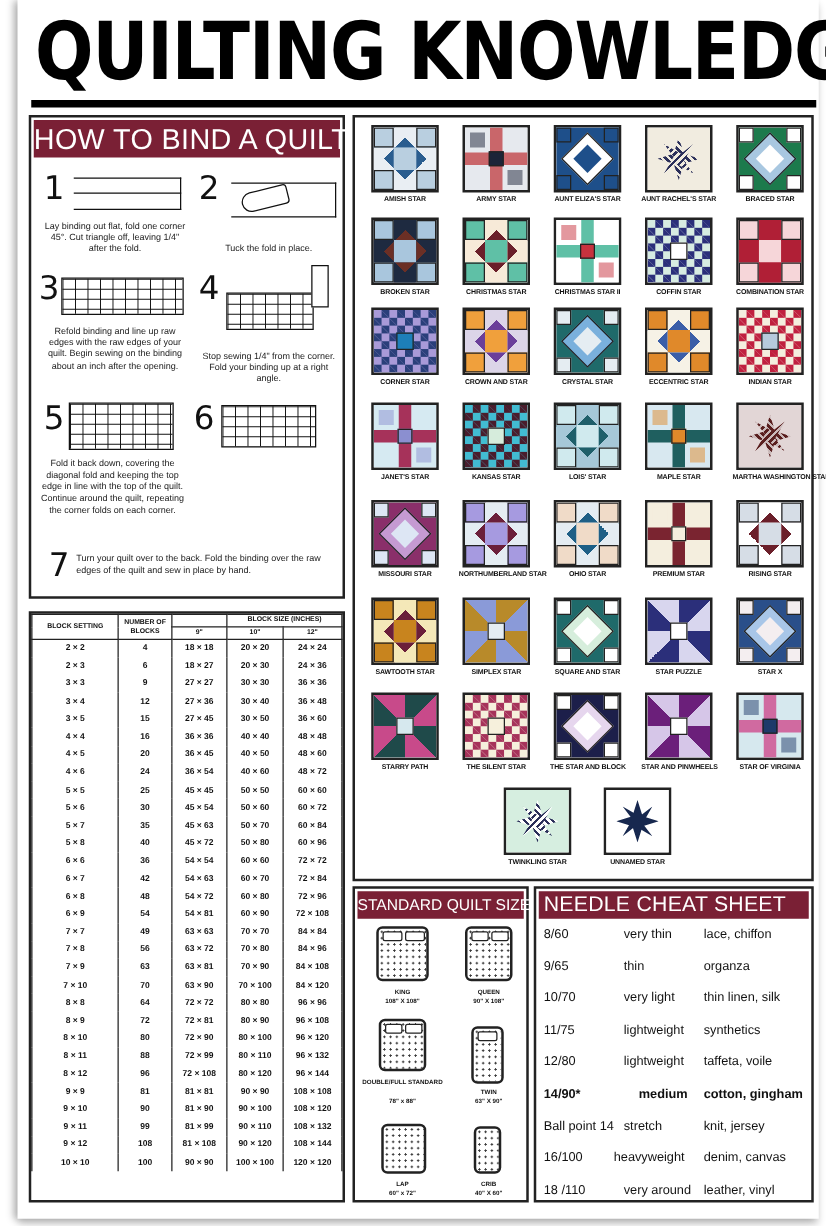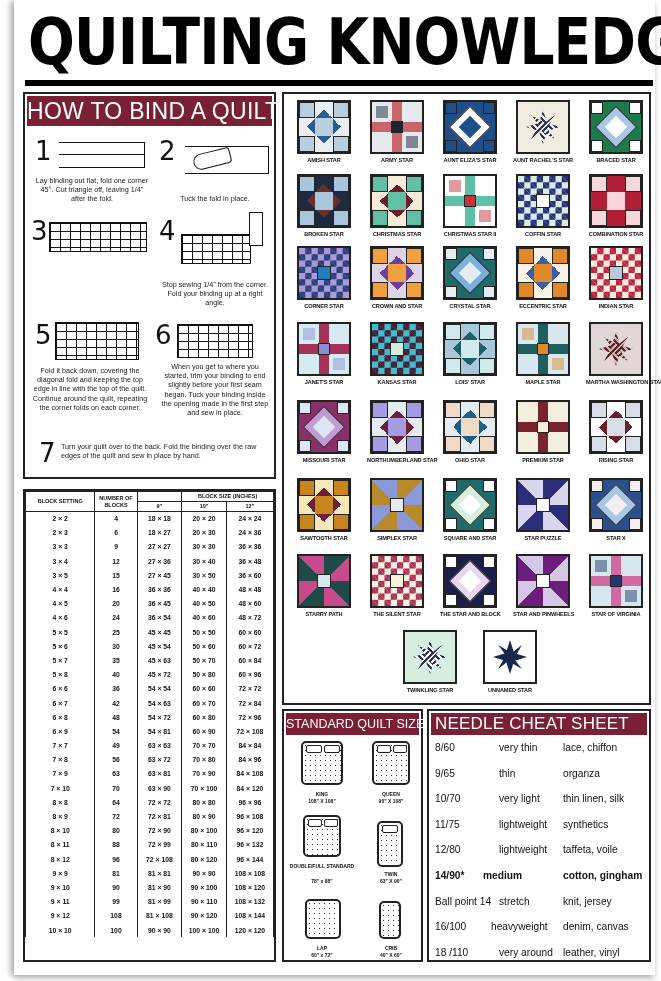--- a/index.html
+++ b/index.html
@@ -55,33 +55,33 @@
   <div class="step" style="left:8px;top:82px;width:118px">Lay binding out flat, fold one corner 45°. Cut triangle off, leaving 1/4" after the fold.</div>
 
   <div class="step-num" style="left:134px;top:42px">2</div>
   <div class="illus" style="left:160px;top:52px;width:84px;height:28px;border-left:none">
     <div style="position:absolute;left:8px;top:4px;width:38px;height:16px;border:1.5px solid #111;border-radius:10px 4px 4px 10px;background:#fff;transform:rotate(-14deg)"></div>
   </div>
   <div class="step" style="left:134px;top:100px;width:112px">Tuck the fold in place.</div>
 
   <div class="step-num" style="left:6px;top:122px">3</div>
   <div class="illus grid-illus" style="left:24px;top:128px;width:98px;height:30px"></div>
+  <div class="step" style="left:8px;top:166px;width:118px">Refold binding and line up raw edges with the raw edges of your quilt. Begin sewing on the binding about an inch after the opening.</div>
 
   <div class="step-num" style="left:134px;top:122px">4</div>
   <div class="illus grid-illus" style="left:156px;top:140px;width:70px;height:30px"></div>
   <div class="illus" style="left:224px;top:118px;width:14px;height:34px"></div>
   <div class="step" style="left:134px;top:186px;width:112px">Stop sewing 1/4" from the corner. Fold your binding up at a right angle.</div>
 
   <div class="step-num" style="left:10px;top:226px">5</div>
   <div class="illus grid-illus" style="left:30px;top:228px;width:84px;height:38px"></div>
   <div class="step" style="left:6px;top:272px;width:118px">Fold it back down, covering the diagonal fold and keeping the top edge in line with the top of the quilt. Continue around the quilt, repeating the corner folds on each corner.</div>
 
   <div class="step-num" style="left:130px;top:226px">6</div>
   <div class="illus grid-illus" style="left:152px;top:230px;width:76px;height:34px"></div>
-  <div class="step" style="left:134px;top:268px;width:112px">When you get to where you started, trim your binding to end slightly before your first seam began. Tuck your binding inside the opening made in the first step and sew in place.</div>
 
   <div class="step-num" style="left:14px;top:344px">7</div>
   <div class="step" style="left:36px;top:348px;width:206px;text-align:left">Turn your quilt over to the back. Fold the binding over the raw edges of the quilt and sew in place by hand.</div>
 </div>
 
 <div class="panel table-panel">
   <table class="sizes">
     <thead>
       <tr>
         <th rowspan="2" style="width:28%">BLOCK SETTING</th>
@@ -788,21 +788,21 @@
       <span style="left:64px">lightweight</span>
       <span style="left:128px">synthetics</span>
     </div>
     <div class="nrow" style="top: 132.4px;">
       <span style="left:0">12/80</span>
       <span style="left:64px">lightweight</span>
       <span style="left:128px">taffeta, voile</span>
     </div>
     <div class="nrow bold" style="top: 158px;">
       <span style="left:0">14/90*</span>
-      <span style="left:48px">medium</span>
+      <span style="left:76px">medium</span>
       <span style="left:128px">cotton, gingham</span>
     </div>
     <div class="nrow" style="top: 183.6px;">
       <span style="left:0">Ball point 14</span>
       <span style="left:64px">stretch</span>
       <span style="left:128px">knit, jersey</span>
     </div>
     <div class="nrow" style="top: 209.2px;">
       <span style="left:0">16/100</span>
       <span style="left:56px">heavyweight</span>

